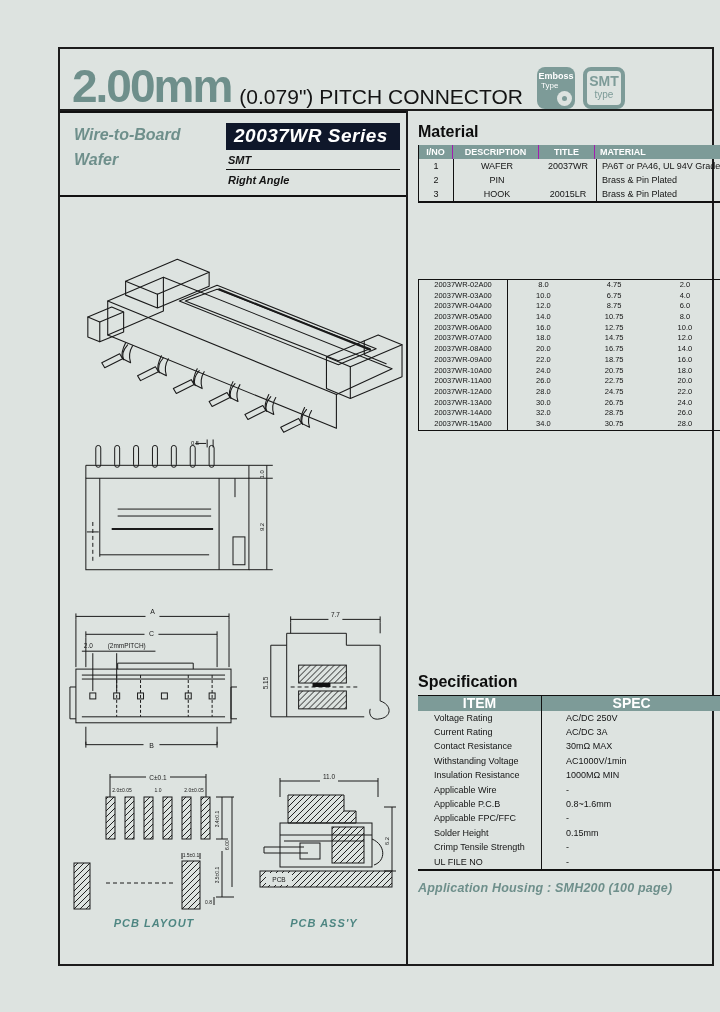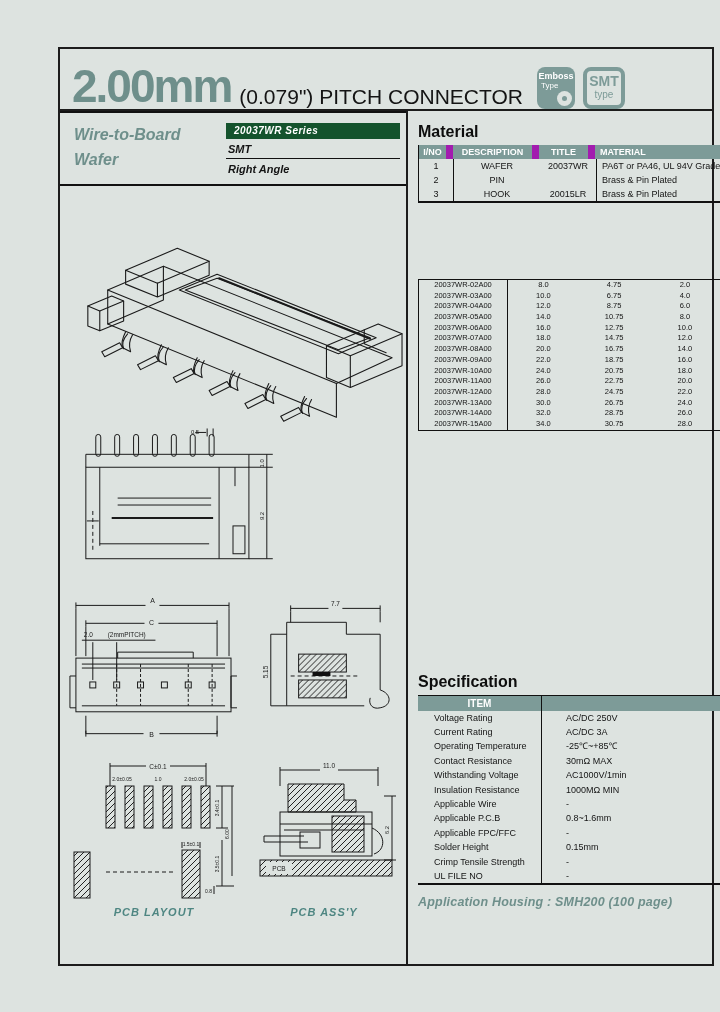--- a/index.html
+++ b/index.html
@@ -22,52 +22,52 @@
   .badge-smt .b2{font-size:10px;}
   
   .cols{display:flex;height:855px;}
   .left-col{width:348px;border-right:2px solid #1c1c1c;box-sizing:border-box;}
   .right-col{flex:1;padding:12px 10px 0 10px;box-sizing:border-box;}
   
   .series{border-top:2px solid #111;border-bottom:2px solid #111;
     display:flex;padding:10px 6px 6px 14px;box-sizing:border-box;}
   .series-left{width:152px;color:#6e8f8b;font-style:italic;font-weight:bold;font-size:16px;line-height:1.55;}
   .series-right{flex:1;}
-  .series-band{background:#14532d;color:#fff;font-style:italic;font-weight:bold;font-size:10px;
+  .series-band{background:#0f172a;color:#fff;font-style:italic;font-weight:bold;font-size:19px;
     padding:2px 0 3px 8px;letter-spacing:0.5px;}
   .series-row{font-style:italic;font-weight:bold;font-size:11px;padding:4px 0 3px 2px;border-bottom:1.5px solid #111;}
   .series-row:last-child{border-bottom:none;}
   
   .sec-title{font-size:16px;font-weight:bold;color:#0d0d0d;margin:0 0 4px 0;}
   .tbl{width:100%;box-sizing:border-box;}
   .tr{display:flex;}
   .td{overflow:hidden;white-space:nowrap;text-align:center;}
   .thead{background:#7d9b98;color:#fff;font-weight:bold;}
-  .thead .td{border-right:7px solid #a21caf;box-sizing:border-box;}
+  .thead .td{border-right:1px solid #a21caf;box-sizing:border-box;}
   .thead .td:last-child{border-right:none;}
   
   .mat{border-left:1px solid #111;border-right:1px solid #111;border-bottom:2px solid #111;}
   .mat .thead{height:14px;line-height:14px;font-size:9px;}
   .mat .tbody .tr{height:14px;line-height:14px;font-size:9px;}
   .mat .td:nth-child(1){width:34px;}
   .mat .td:nth-child(2){width:86px;}
   .mat .td:nth-child(3){width:56px;}
   .mat .td:nth-child(4){flex:1;text-align:left;padding-left:5px;}
   .mat .tbody .td:nth-child(1){border-right:1px solid #111;}
   .mat .tbody .td:nth-child(3){border-right:1px solid #111;}
   
   .pin{border:1px solid #111;}
   .pin .thead{height:13px;line-height:13px;font-size:8.5px;}
   .pin .tbody .tr{height:10.7px;line-height:10.7px;font-size:7.5px;}
   .pin .td:nth-child(1){width:88px;}
   .pin .td:nth-child(n+2){flex:1;}
   .pin .tbody .td:nth-child(1){border-right:1px solid #111;}
   
   .spec{border-bottom:2px solid #111;border-top:1px solid #111;}
-  .spec .thead{height:15px;line-height:15px;font-size:10px;flex-direction:column;}
+  .spec .thead{height:15px;line-height:15px;font-size:14px;}
   .spec .tbody .tr{height:14.4px;line-height:14.4px;font-size:9px;}
   .spec .td:nth-child(1){width:124px;text-align:left;padding-left:16px;border-right:1px solid #111;box-sizing:border-box;}
   .spec .td:nth-child(2){flex:1;text-align:left;padding-left:24px;}
   .spec .thead .td:nth-child(1){text-align:center;padding-left:0;}
   .spec .thead .td:nth-child(2){text-align:center;padding-left:0;}
   .mt-pin{margin-top:76px;}
   .mt-spec{margin-top:242px;}
   .app-note{margin-top:10px;color:#6e8f8b;font-style:italic;font-weight:bold;font-size:12.5px;letter-spacing:0.2px;}
   
   .draw{display:block;}
@@ -418,24 +418,20 @@
           <div class="tbody">
               <div class="tr">
                 <div class="td">Voltage Rating</div>
                 <div class="td">AC/DC 250V</div>
               </div>
               <div class="tr">
                 <div class="td">Current Rating</div>
                 <div class="td">AC/DC 3A</div>
               </div>
               <div class="tr">
-                <div class="td">Operating Temperature</div>
-                <div class="td">-25℃~+85℃</div>
-              </div>
-              <div class="tr">
                 <div class="td">Contact Resistance</div>
                 <div class="td">30mΩ MAX</div>
               </div>
               <div class="tr">
                 <div class="td">Withstanding Voltage</div>
                 <div class="td">AC1000V/1min</div>
               </div>
               <div class="tr">
                 <div class="td">Insulation Resistance</div>
                 <div class="td">1000MΩ MIN</div>

